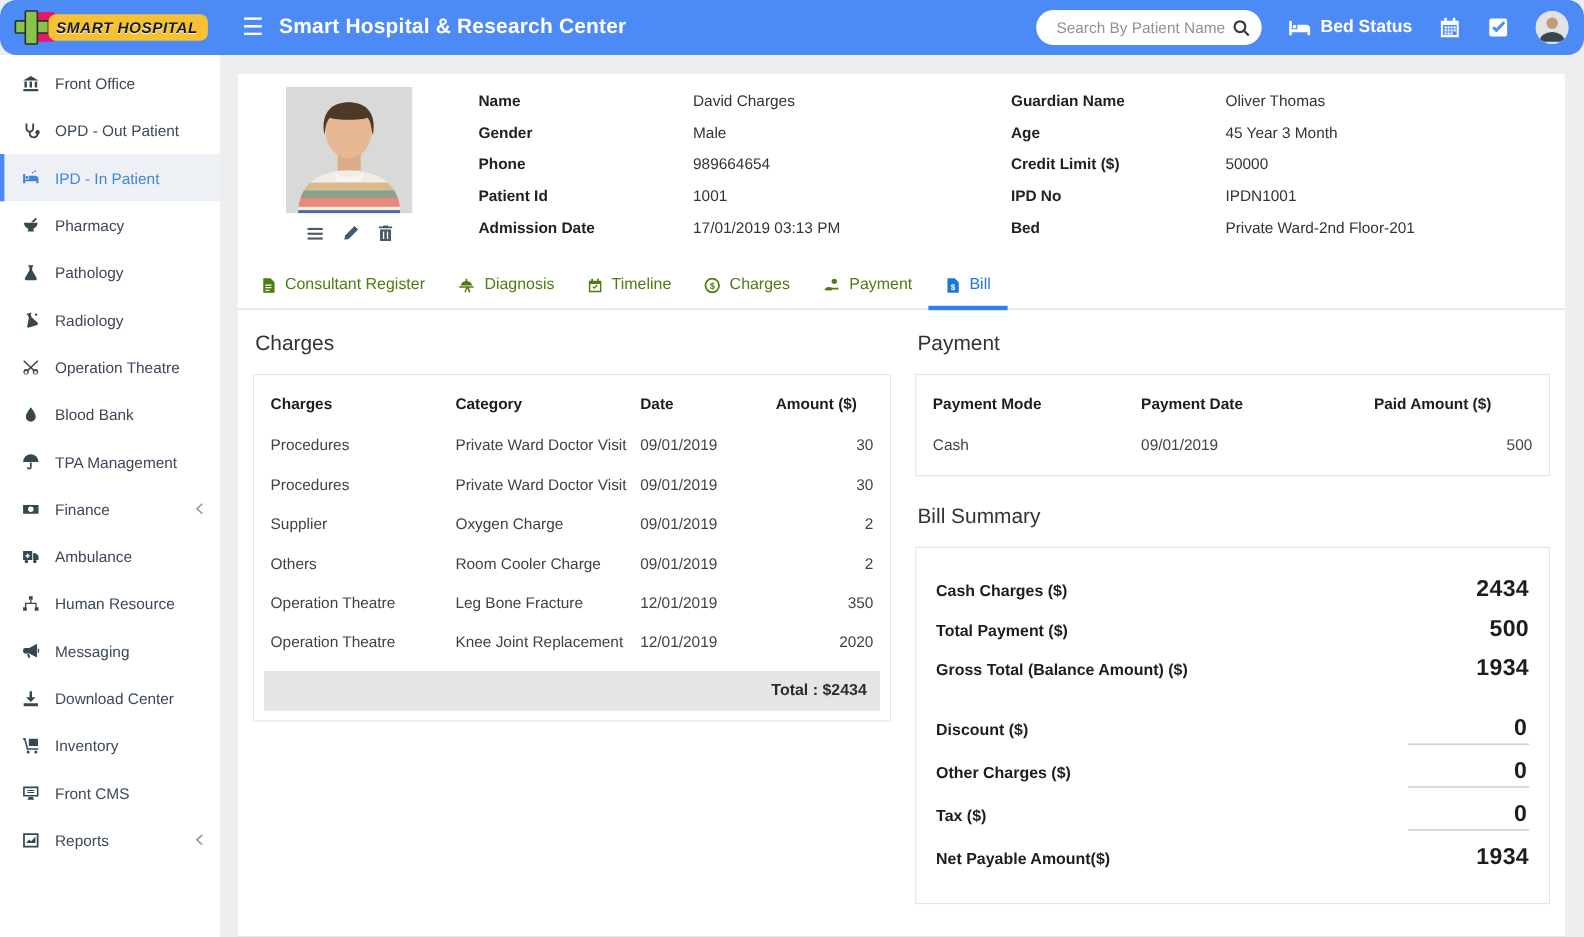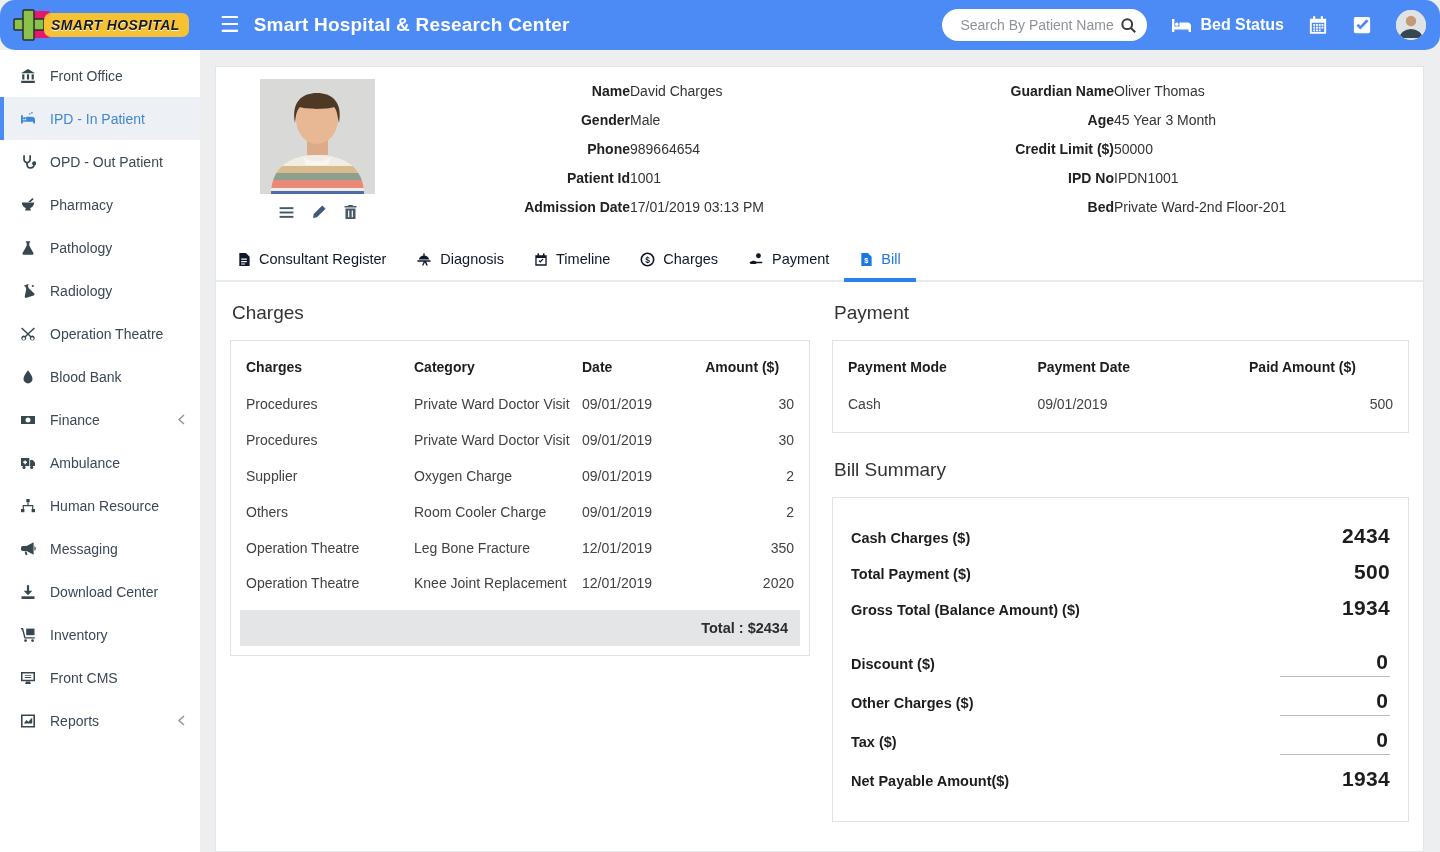--- a/index.html
+++ b/index.html
@@ -55,30 +55,30 @@
   .main {
     position:absolute; left:215px; top:66px; width:1209px; min-height:786px;
     background:#fff; border:1px solid #e3e6e9;
   }
   
   .patient { display:flex; padding:12px 20px 10px 44px; }
   .photo-col { width:115px; flex:0 0 115px; margin-right:60px; text-align:center; }
   .photo { width:115px; height:115px; display:block; }
   .photo-actions { display:flex; justify-content:center; gap:16px; margin-top:10px; }
   .photo-actions .aicon { cursor:pointer; color:#455a64; display:flex; }
-  .pfields { flex:1; display:flex; padding-top:4px;text-align:right; }
+  .pfields { flex:1; display:flex; padding-top:4px; }
   .pcol { width:50%; }
   .prow { display:flex; margin-bottom:13px; font-size:14px; }
   .plabel { width:195px; font-weight:bold; color:#212121; }
   .pvalue { color:#333; }
   
   .tabbar { display:flex; border-bottom:2px solid #e8eaec; padding:0 6px; }
   .tab {
     display:flex; align-items:center; gap:8px; padding:13px 15px 11px;
-    font-size:14.5px; color:#0f172a; cursor:pointer;
+    font-size:14.5px; color:#4d7c0f; cursor:pointer;
     border-bottom:4px solid transparent; margin-bottom:-2px;
   }
   .tab.active { color:#1c77e0; border-bottom-color:#2f80ed; }
   
   .content { display:flex; gap:22px; padding:16px 14px 20px; align-items:flex-start; }
   .left-col { width:580px; flex:0 0 580px; }
   .right-col { flex:1; }
   .section-title { font-size:19px; font-weight:400; color:#333; margin:4px 0 16px 2px; }
   .box { border:1px solid #dfe3e6; background:#fff; padding:9px; }
   table.data { width:100%; border-collapse:collapse; font-size:14px; color:#424242; }
@@ -178,44 +178,44 @@
 
   <div class="nav-item">
     <span class="nav-icon">
       <svg width="16" height="16" viewBox="0 0 16 16" fill="currentColor">
           <path d="M8 1L1 5.2h14zM2.2 6.2h2.2v5.4H2.2zM6.9 6.2h2.2v5.4H6.9zM11.6 6.2h2.2v5.4h-2.2zM1.2 12.8h13.6V15H1.2z"></path>
         </svg>
     </span>
     <span class="nav-label">Front Office</span>
   </div>
 
+  <div class="nav-item">
+    <span class="nav-icon">
+      <svg width="16" height="16" viewBox="0 0 16 16" fill="currentColor">
+          <path d="M3.2 1.3h1.7v4.3c0 1.2 1 2.2 2.2 2.2s2.2-1 2.2-2.2V1.3H11v4.3c0 1.9-1.4 3.4-3.1 3.8v1c0 1.5 1.2 2.7 2.7 2.7 1.3 0 2.3-.8 2.6-2a2.1 2.1 0 1 1 1.7.2 4.4 4.4 0 0 1-8.7-.9v-1c-1.7-.4-3-1.9-3-3.8z"></path>
+          <circle cx="13.6" cy="9.6" r="1.2"></circle>
+        </svg>
+    </span>
+    <span class="nav-label">OPD - Out Patient</span>
+  </div>
+
   <div class="nav-item active">
     <span class="nav-icon">
       <svg width="16" height="16" viewBox="0 0 16 16" fill="currentColor">
           <path d="M1 4.2v8.3h1.9v-1.8h10.2v1.8H15V8.6c0-1.6-1.3-2.9-2.9-2.9H6.1v3.5H2.9V4.2z"></path>
           <circle cx="4.4" cy="7.3" r="1.3"></circle>
           <path d="M9 2.2h1.4v1.4H9zM11.2 1h1.4v1.4h-1.4z"></path>
         </svg>
     </span>
     <span class="nav-label">IPD - In Patient</span>
   </div>
 
   <div class="nav-item">
     <span class="nav-icon">
       <svg width="16" height="16" viewBox="0 0 16 16" fill="currentColor">
-          <path d="M3.2 1.3h1.7v4.3c0 1.2 1 2.2 2.2 2.2s2.2-1 2.2-2.2V1.3H11v4.3c0 1.9-1.4 3.4-3.1 3.8v1c0 1.5 1.2 2.7 2.7 2.7 1.3 0 2.3-.8 2.6-2a2.1 2.1 0 1 1 1.7.2 4.4 4.4 0 0 1-8.7-.9v-1c-1.7-.4-3-1.9-3-3.8z"></path>
-          <circle cx="13.6" cy="9.6" r="1.2"></circle>
-        </svg>
-    </span>
-    <span class="nav-label">OPD - Out Patient</span>
-  </div>
-
-  <div class="nav-item">
-    <span class="nav-icon">
-      <svg width="16" height="16" viewBox="0 0 16 16" fill="currentColor">
           <path d="M12.4 1l1.2 1.2-3 2.9H8.2z"></path>
           <path d="M1.8 5.6h12.4c0 2.5-1.7 4.7-4 5.5l.7 2.3H5.1l.7-2.3c-2.3-.8-4-3-4-5.5z"></path>
         </svg>
     </span>
     <span class="nav-label">Pharmacy</span>
   </div>
 
   <div class="nav-item">
     <span class="nav-icon">
       <svg width="16" height="16" viewBox="0 0 16 16" fill="currentColor">
@@ -246,20 +246,29 @@
 
   <div class="nav-item">
     <span class="nav-icon">
       <svg width="16" height="16" viewBox="0 0 16 16" fill="currentColor">
           <path d="M8 1.2c-2.7 3.6-4.5 6.3-4.5 8.7a4.5 4.5 0 0 0 9 0c0-2.4-1.8-5.1-4.5-8.7z"></path>
         </svg>
     </span>
     <span class="nav-label">Blood Bank</span>
   </div>
 
+  <div class="nav-item">
+    <span class="nav-icon">
+      <svg width="16" height="16" viewBox="0 0 16 16" fill="currentColor">
+          <path d="M8 1a7 7 0 0 1 7 7H1a7 7 0 0 1 7-7z"></path>
+          <path d="M7.2 8.5h1.6v4.2a2.2 2.2 0 0 1-4.4 0h1.6a.6.6 0 0 0 1.2 0z"></path>
+        </svg>
+    </span>
+    <span class="nav-label">TPA Management</span>
+  </div>
 
   <div class="nav-item">
     <span class="nav-icon">
       <svg width="16" height="16" viewBox="0 0 16 16" fill="currentColor">
           <path fill-rule="evenodd" d="M1 4h14v8H1zm7 1.5A2.5 2.5 0 1 0 8 10.5 2.5 2.5 0 0 0 8 5.5z"></path>
         </svg>
     </span>
     <span class="nav-label">Finance</span>
     <span class="nav-chevron">
       <svg width="9" height="11" viewBox="0 0 9 11">

